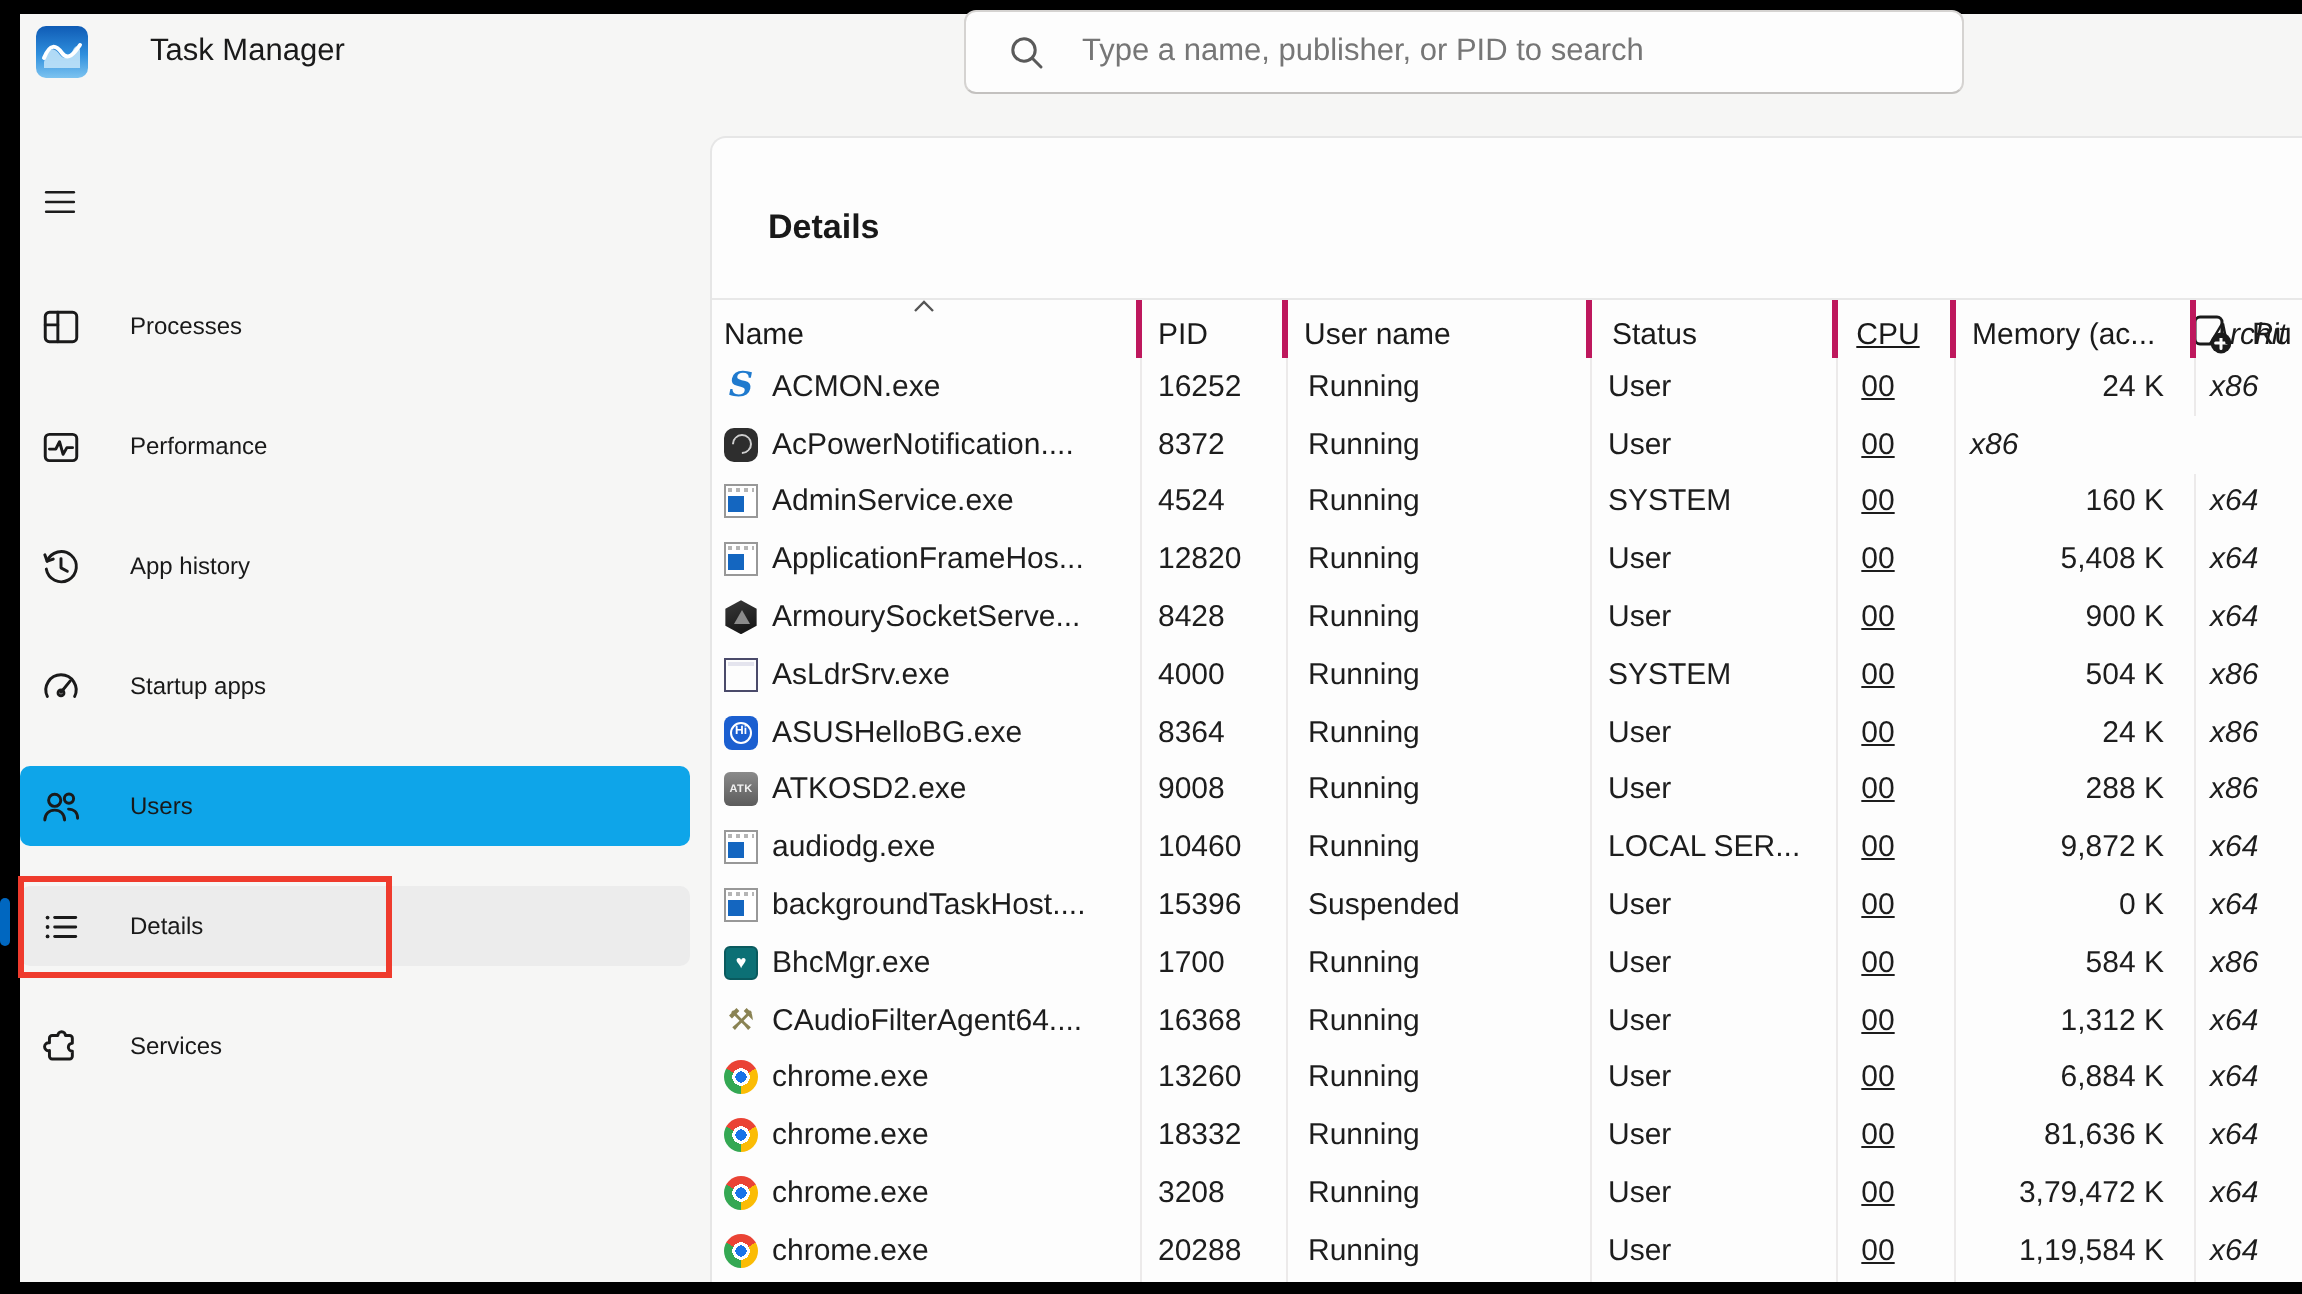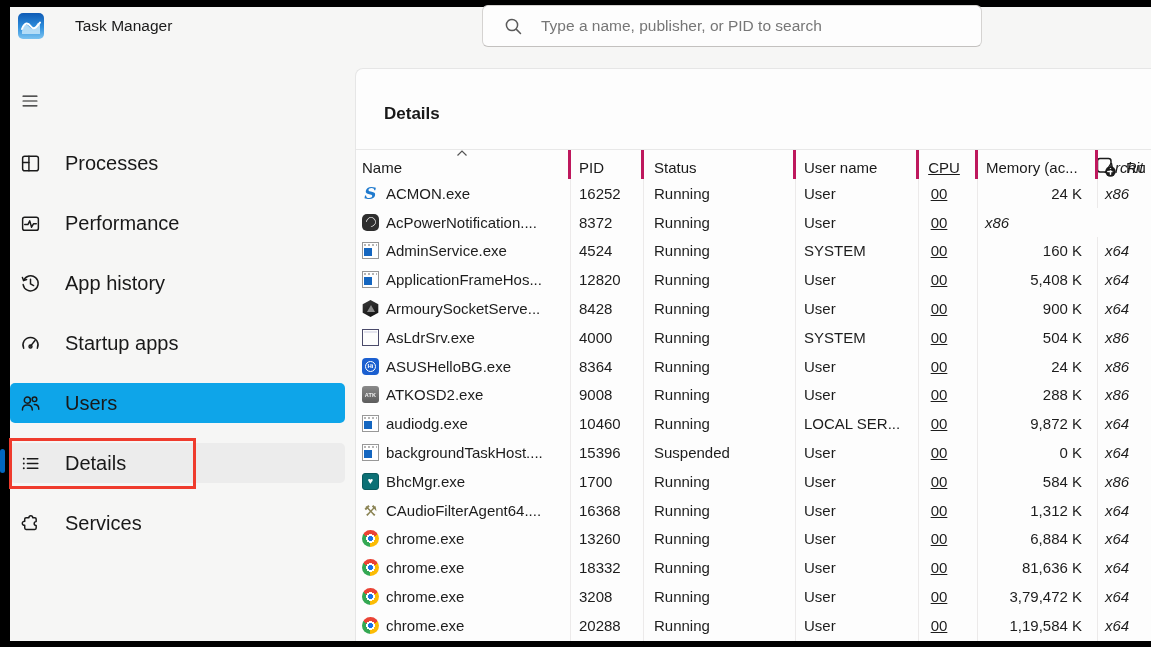--- a/index.html
+++ b/index.html
@@ -32,21 +32,21 @@
 
   
   .hamburger{position:absolute;left:16px;top:88px;width:28px;height:26px;background:none;border:none;
     display:flex;align-items:center;justify-content:center;cursor:pointer;}
   .nav{position:absolute;left:10px;top:143px;width:335px;}
   .nav-item{height:40px;margin-bottom:20px;border-radius:5px;display:flex;align-items:center;
     padding-left:9px;box-sizing:border-box;cursor:pointer;}
   .nav-item.hl{background:#0ea5e9;}
   .nav-item.sel{background:#ececec;}
   .nav-ic{width:22px;height:22px;flex:none;display:flex;align-items:center;justify-content:center;}
-  .nav-label{margin-left:24px;font-size:20px;color:#191919;}
+  .nav-label{margin-left:24px;font-size:12px;color:#191919;}
   .accent-pill{position:absolute;left:0;top:449px;width:5px;height:24px;border-radius:3px;z-index:6;}
   .annotation-box{position:absolute;left:9px;top:438px;width:187px;height:51px;
     border:3px solid #ef3b2d;box-sizing:border-box;z-index:10;pointer-events:none;}
 
   
   .panel{
     position:absolute;left:355px;top:68px;width:796px;height:573px;
     background:#fdfdfd;border:1px solid #e6e6e6;border-right:none;border-bottom:none;
     border-top-left-radius:8px;box-sizing:border-box;overflow:hidden;
   }
@@ -250,27 +250,27 @@
       <svg width="11" height="7" viewBox="0 0 11 7" fill="none" stroke="#555" stroke-width="1.2">
               <polyline points="1,5.5 5.5,1 10,5.5"></polyline>
             </svg>
     </span>
     <span class="col-label">Name</span>
   </div>
         <div class="cell c-pid">
 
     <span class="col-label">PID</span>
   </div>
+        <div class="cell c-user">
+
+    <span class="col-label">User name</span>
+  </div>
         <div class="cell c-status">
 
     <span class="col-label">Status</span>
-  </div>
-        <div class="cell c-user">
-
-    <span class="col-label">User name</span>
   </div>
         <div class="cell c-cpu">
 
     <span class="col-label">CPU</span>
   </div>
         <div class="cell c-mem">
 
     <span class="col-label">Memory (ac...</span>
   </div>
         <div class="cell c-arch">

